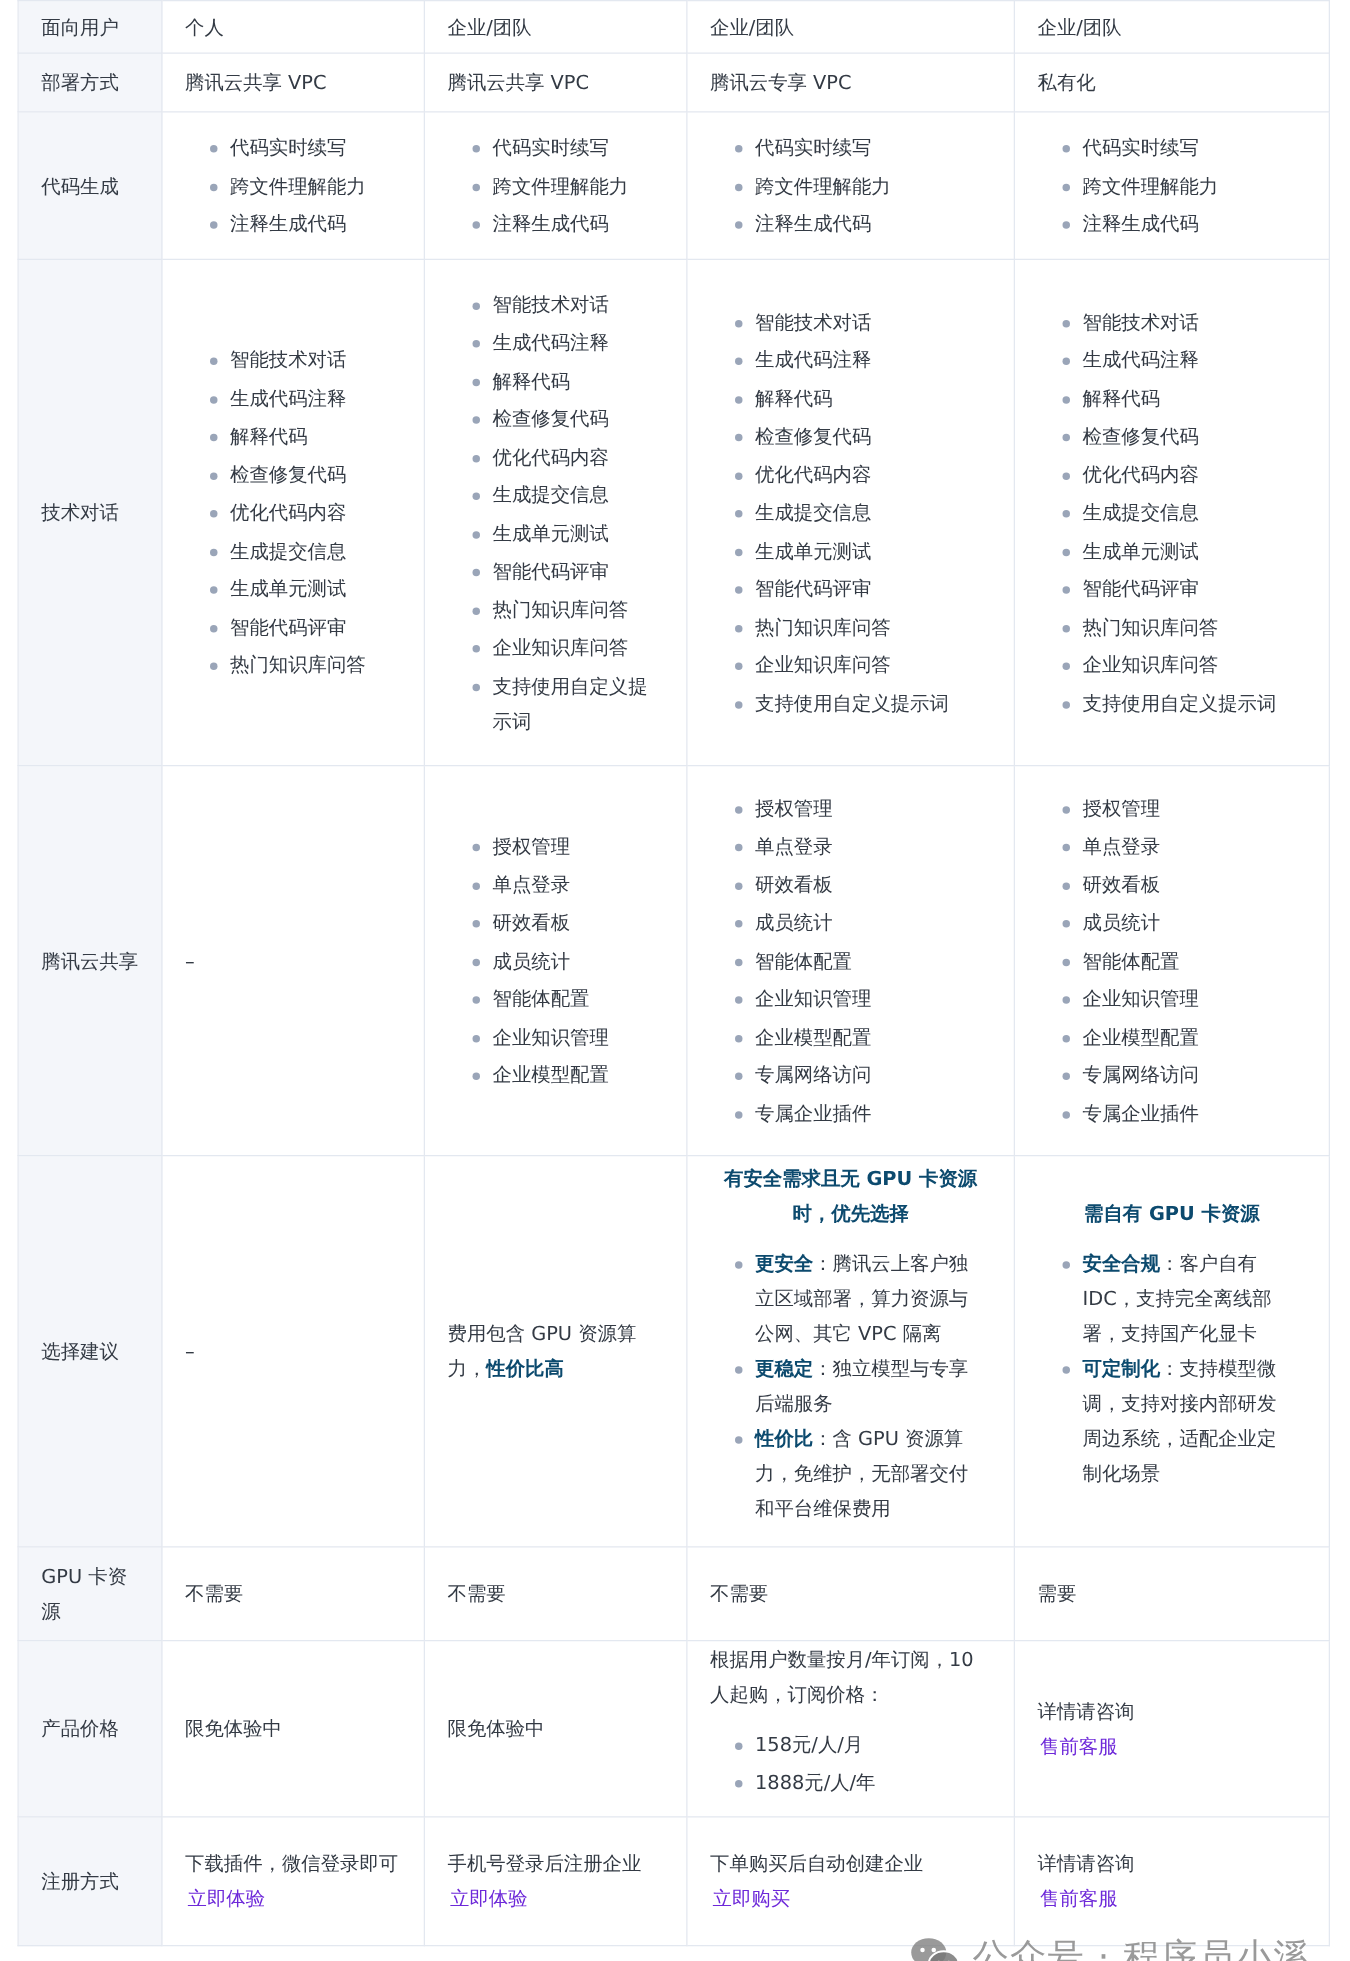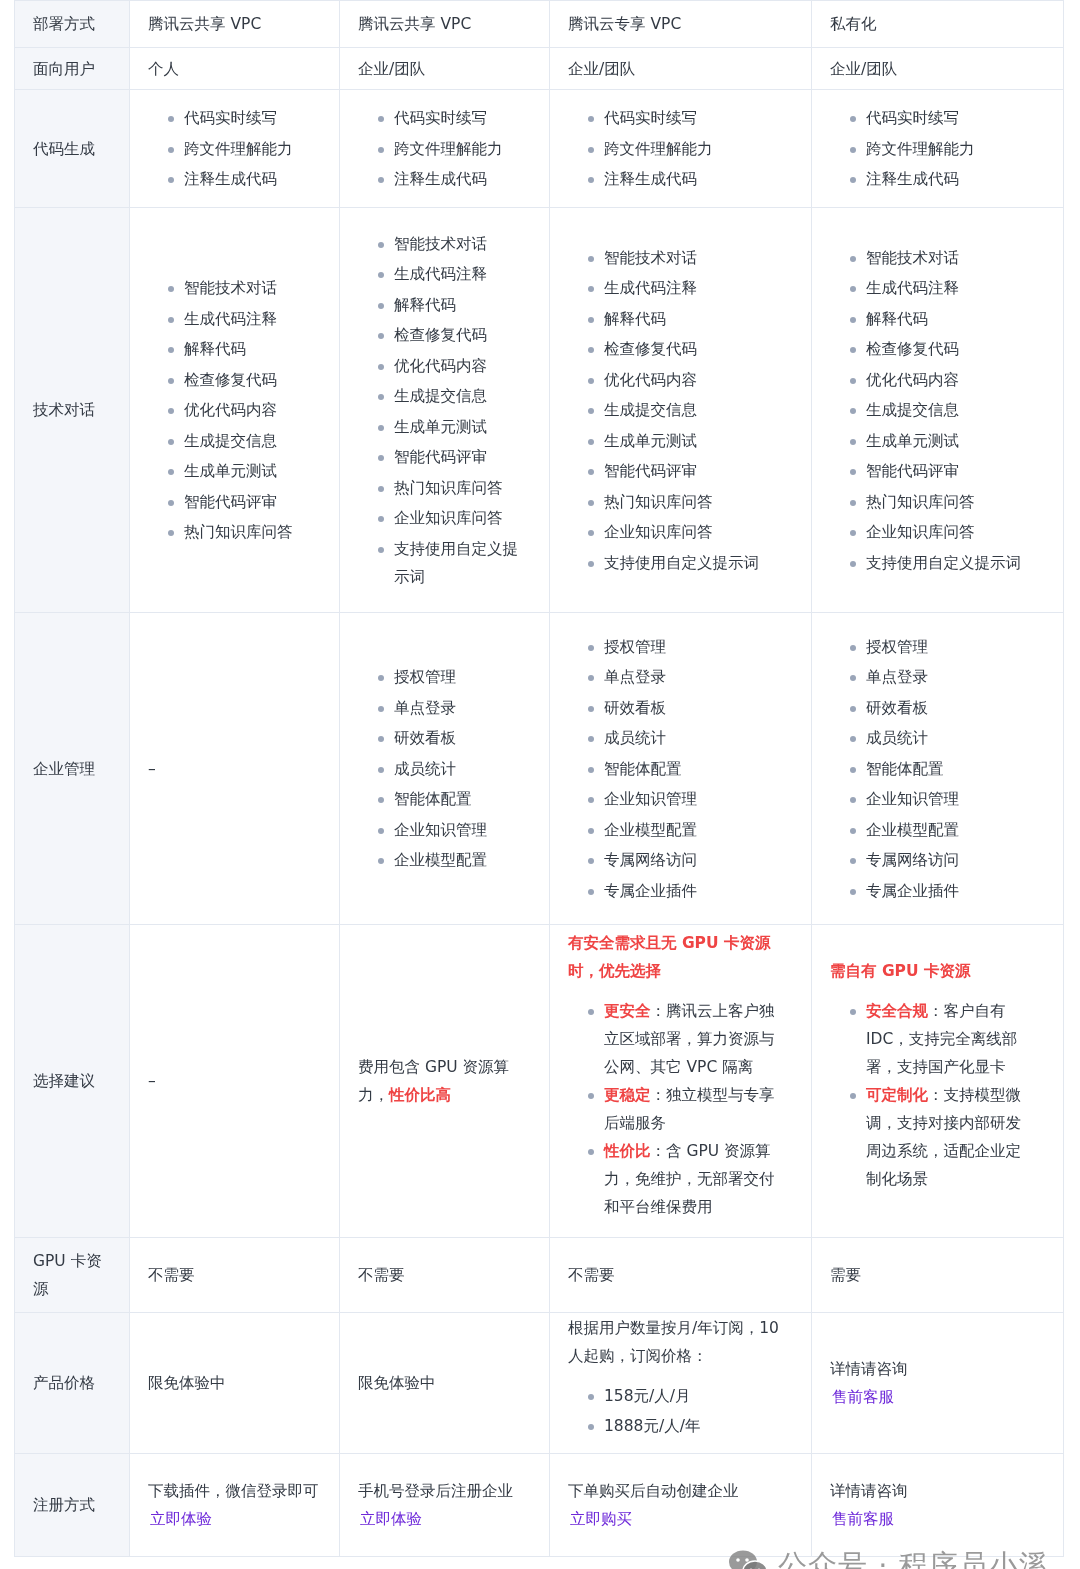--- a/index.html
+++ b/index.html
@@ -33,21 +33,21 @@
   ul.bullets li {
     position: relative; padding-left: 18px;
     line-height: 28px; margin: 2.5px 0;
   }
   ul.bullets li::before {
     content: ""; position: absolute; left: 2px; top: 12px;
     width: 6px; height: 6px; border-radius: 50%;
     background: #9aa5b8;
   }
   ul.bullets.loose li { margin: 0 0 0 0; }
-  .strong { font-weight: bold; color: #ef4444; }
+  .strong { font-weight: bold; color: #0c4a6e; text-align: center; }
   .link { color: #6d28d9; cursor: pointer; display: inline-block; margin-left: 2px; }
   .watermark {
     position: absolute; left: 728px; top: 1502px;
     display: flex; align-items: center; gap: 10px;
     color: rgba(120,120,120,0.75);
     font-size: 29px; letter-spacing: 1px;
     pointer-events: none;
     margin-top: 44px;
   }
   .wm-icon { width: 40px; height: 34px; }
@@ -59,34 +59,34 @@
 <table>
   <colgroup>
     <col style="width:115px">
         <col style="width:210px">
         <col style="width:210px">
         <col style="width:262px">
         <col style="width:252px">
   </colgroup>
 
   <tbody>
-        <tr style="height:47px">
+        <tr style="height:42px">
+    <td class="label">面向用户</td>
+    <td>个人</td>
+    <td>企业/团队</td>
+    <td>企业/团队</td>
+    <td>企业/团队</td>
+  </tr>
+
+  <tr style="height:47px">
     <td class="label">部署方式</td>
     <td>腾讯云共享 VPC</td>
     <td>腾讯云共享 VPC</td>
     <td>腾讯云专享 VPC</td>
     <td>私有化</td>
-  </tr>
-
-  <tr style="height:42px">
-    <td class="label">面向用户</td>
-    <td>个人</td>
-    <td>企业/团队</td>
-    <td>企业/团队</td>
-    <td>企业/团队</td>
   </tr>
 
   <tr style="height:118px">
     <td class="label">代码生成</td>
     <td>
             <ul class="bullets">
               <li>代码实时续写</li>
               <li>跨文件理解能力</li>
               <li>注释生成代码</li>
             </ul>
@@ -170,21 +170,21 @@
               <li>生成单元测试</li>
               <li>智能代码评审</li>
               <li>热门知识库问答</li>
               <li>企业知识库问答</li>
               <li>支持使用自定义提示词</li>
             </ul>
           </td>
   </tr>
 
   <tr style="height:312px">
-    <td class="label">企业管理</td>
+    <td class="label">腾讯云共享</td>
     <td>–</td>
     <td>
             <ul class="bullets">
               <li>授权管理</li>
               <li>单点登录</li>
               <li>研效看板</li>
               <li>成员统计</li>
               <li>智能体配置</li>
               <li>企业知识管理</li>
               <li>企业模型配置</li>

